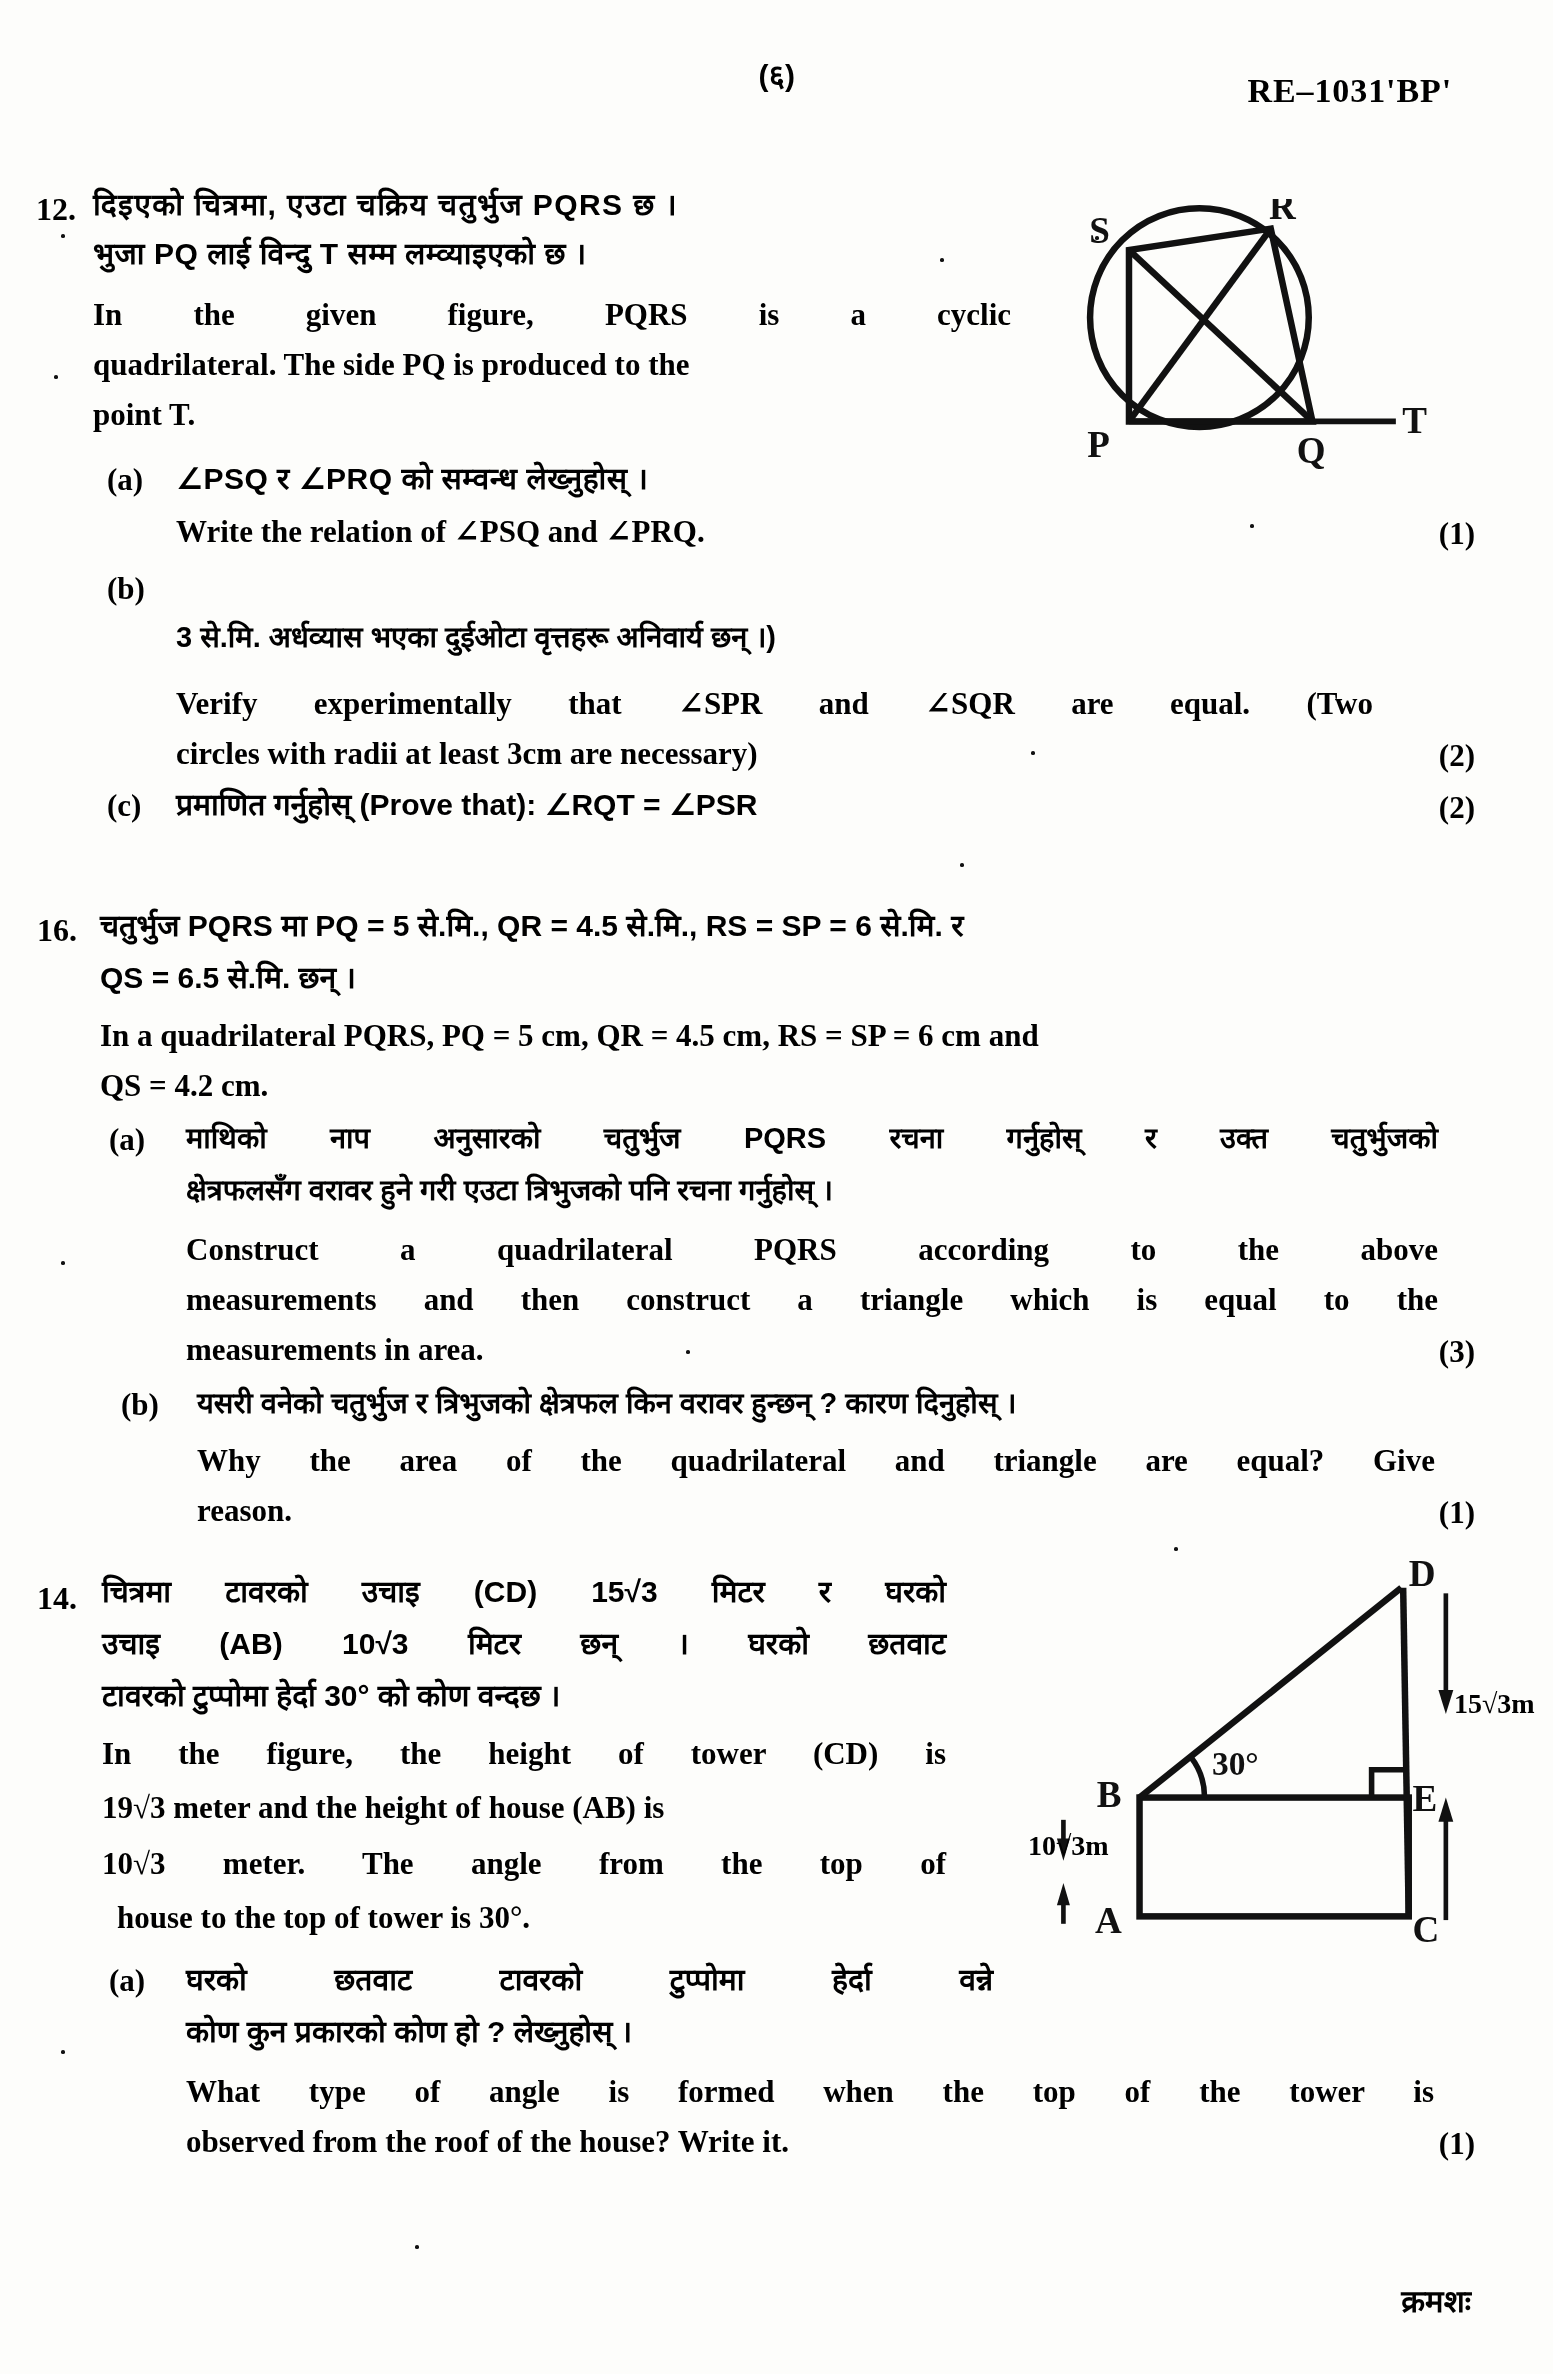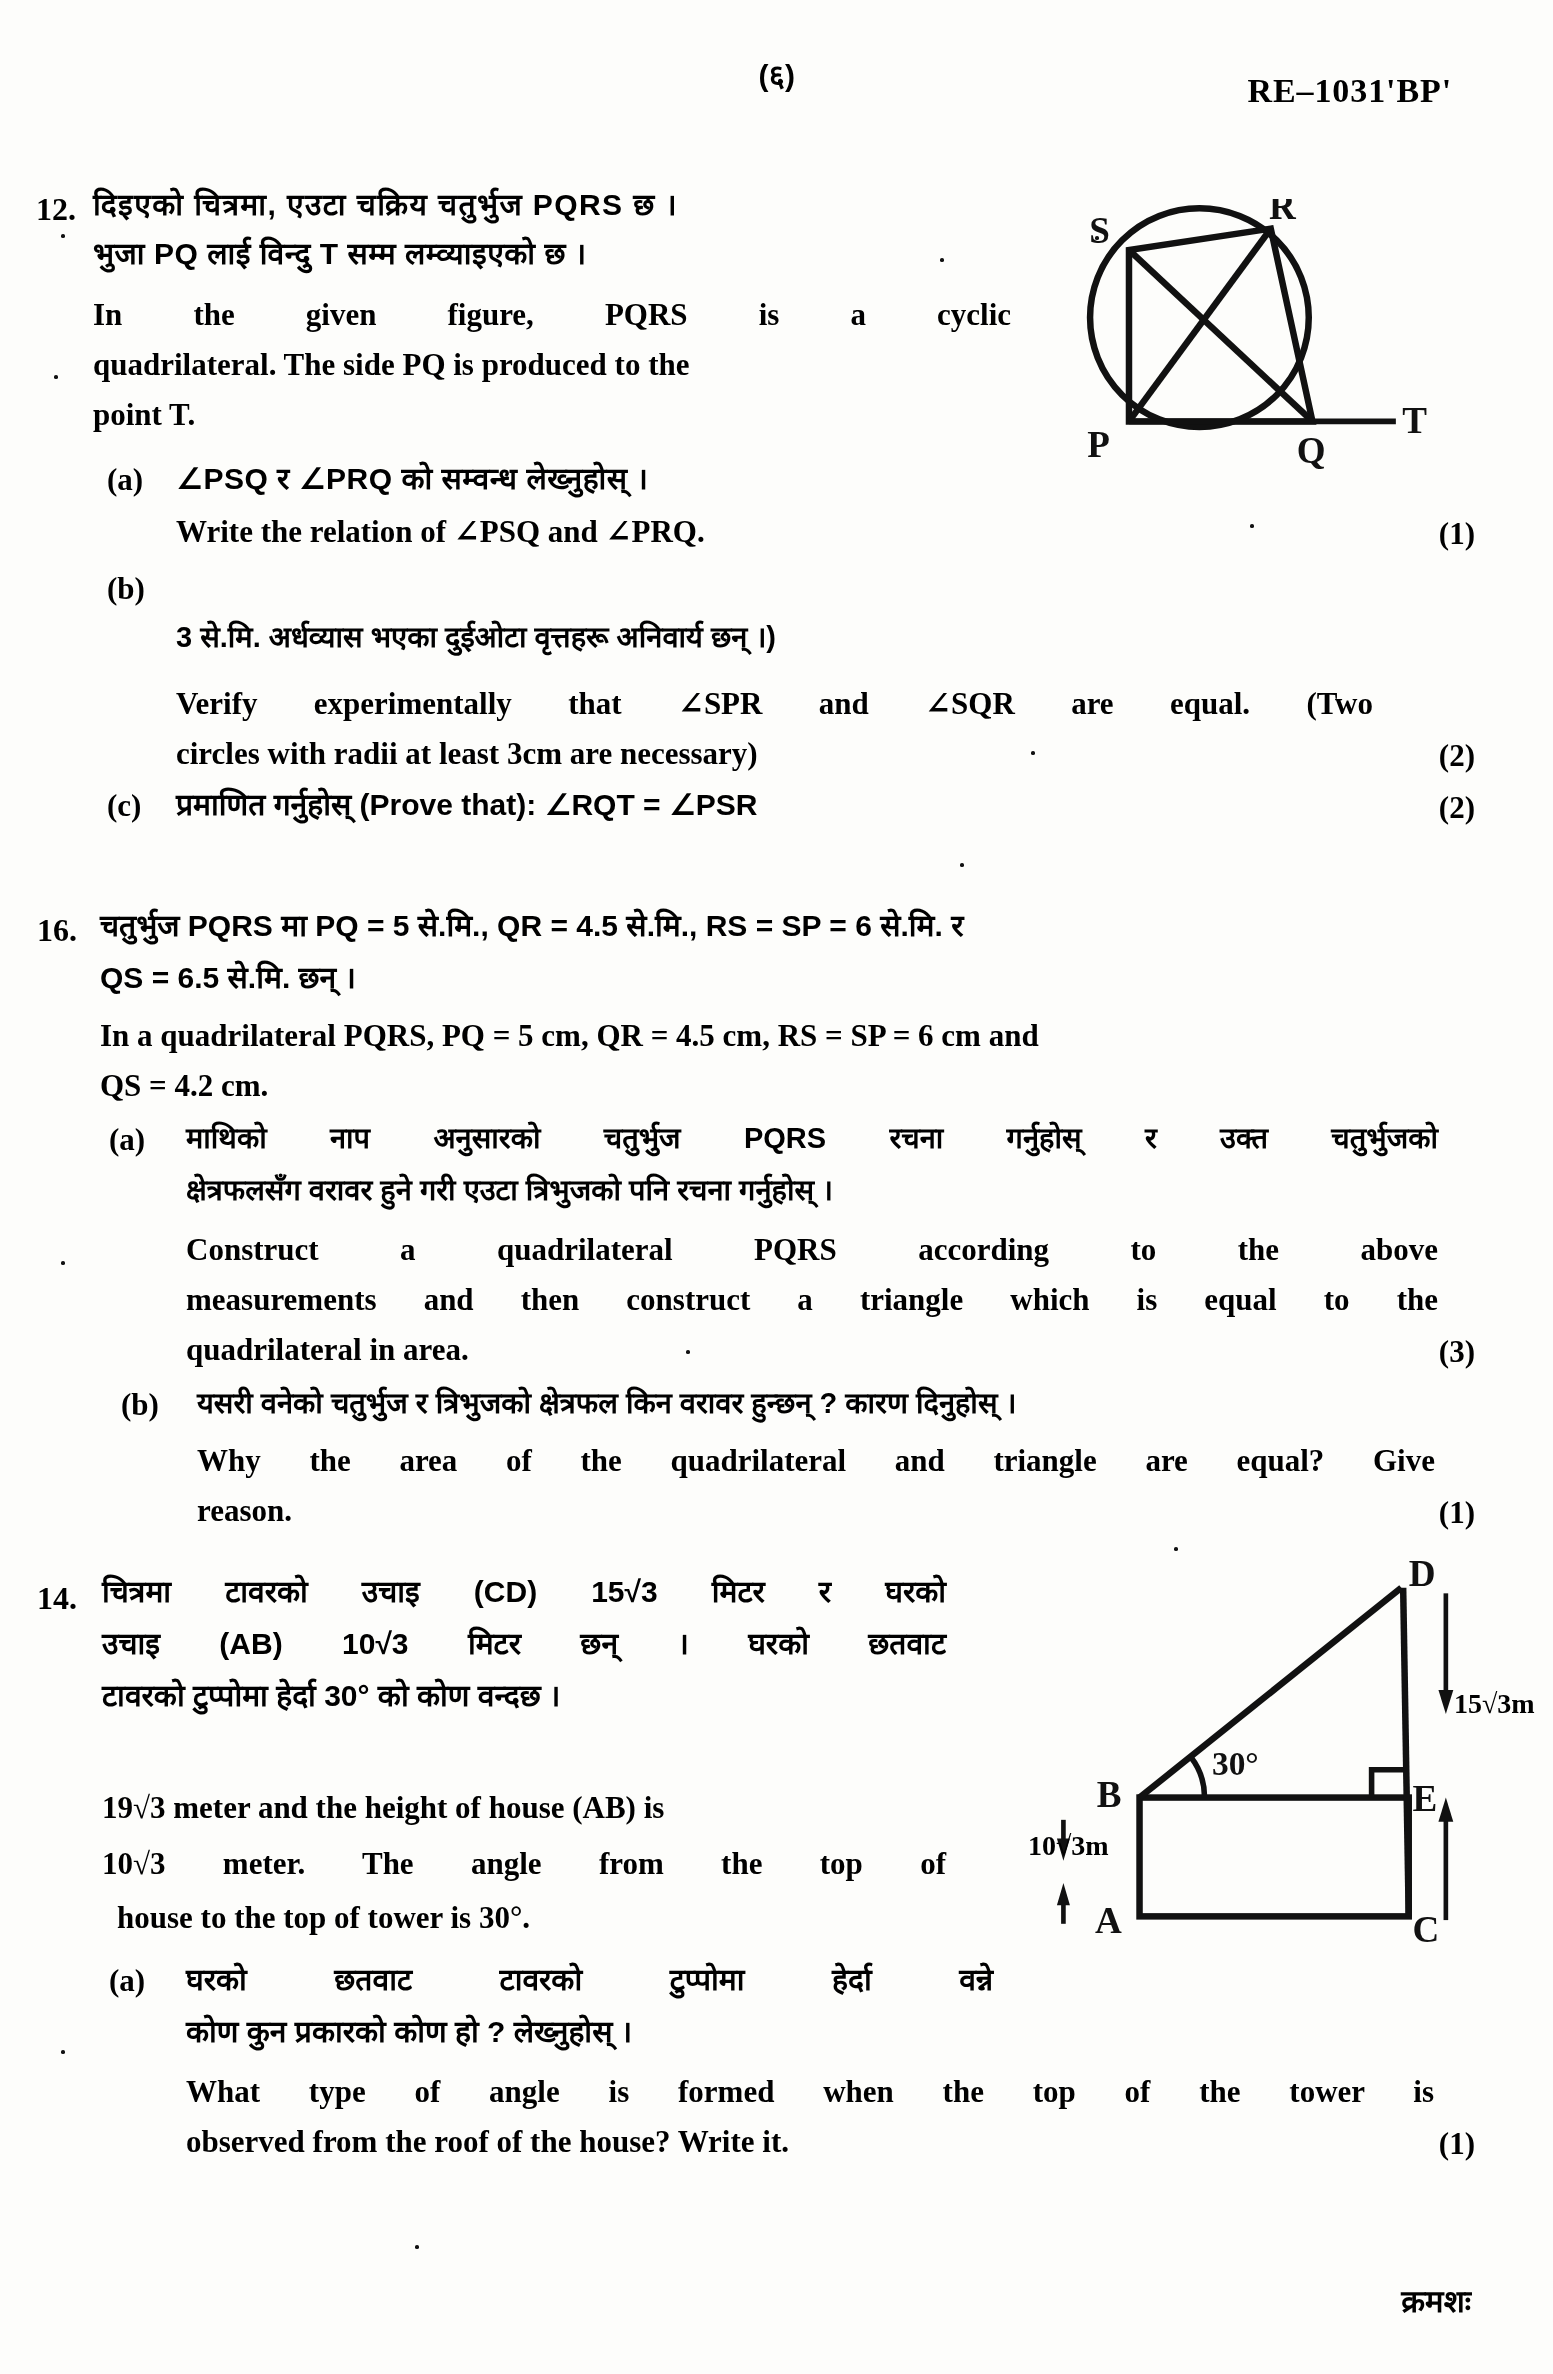--- a/index.html
+++ b/index.html
@@ -158,34 +158,35 @@
   <div class="line np" style="top:911px; left:100px; font-size:30px;">चतुर्भुज PQRS मा PQ = 5 से.मि., QR = 4.5 से.मि., RS = SP = 6 से.मि. र</div>
   <div class="line np" style="top:963px; left:100px; font-size:30px;">QS = 6.5 से.मि. छन् ।</div>
   <div class="line en" style="top:1020px; left:100px;">In a quadrilateral PQRS, PQ = 5 cm, QR = 4.5 cm, RS = SP = 6 cm and</div>
   <div class="line en" style="top:1070px; left:100px;">QS = 4.2 cm.</div>
 
   <div class="plabel en" style="top:1124px; left:109px;">(a)</div>
   <div class="just np" style="top:1124px; left:186px; width:1252px; font-size:29px;">माथिको नाप अनुसारको चतुर्भुज PQRS रचना गर्नुहोस् र उक्त चतुर्भुजको</div>
   <div class="line np" style="top:1176px; left:186px; font-size:29px;">क्षेत्रफलसँग वरावर हुने गरी एउटा त्रिभुजको पनि रचना गर्नुहोस् ।</div>
   <div class="just en" style="top:1234px; left:186px; width:1252px;">Construct a quadrilateral PQRS according to the above</div>
   <div class="just en" style="top:1284px; left:186px; width:1252px;">measurements and then construct a triangle which is equal to the</div>
-  <div class="line en" style="top:1334px; left:186px;">quadrilateral in area.</div>
+  <div class="line en" style="top:1334px; left:186px;">measurements in area.</div>
   <div class="marks en" style="top:1334px;">(3)</div>
 
   <div class="plabel en" style="top:1389px; left:121px;">(b)</div>
   <div class="line np" style="top:1389px; left:197px; font-size:29px;">यसरी वनेको चतुर्भुज र त्रिभुजको क्षेत्रफल किन वरावर हुन्छन् ? कारण दिनुहोस् ।</div>
   <div class="just en" style="top:1445px; left:197px; width:1238px;">Why the area of the quadrilateral and triangle are equal? Give</div>
   <div class="line en" style="top:1495px; left:197px;">reason.</div>
   <div class="marks en" style="top:1495px;">(1)</div>
 
   <div class="qnum en" style="top:1582px; left:37px;">14.</div>
   <div class="just np" style="top:1577px; left:102px; width:844px; font-size:30px;">चित्रमा टावरको उचाइ (CD) 15√3 मिटर र घरको</div>
   <div class="just np" style="top:1629px; left:102px; width:844px; font-size:30px;">उचाइ (AB) 10√3 मिटर छन् । घरको छतवाट</div>
   <div class="line np" style="top:1681px; left:102px; font-size:30px;">टावरको टुप्पोमा हेर्दा 30° को कोण वन्दछ ।</div>
 
+  <div class="just en" style="top:1738px; left:102px; width:844px;">In the figure, the height of tower (CD) is</div>
   <div class="line en" style="top:1792px; left:102px;">19√3 meter and the height of house (AB) is</div>
   <div class="just en" style="top:1848px; left:102px; width:844px;">10√3 meter. The angle from the top of</div>
   <div class="line en" style="top:1902px; left:102px;margin-left:15px;">house to the top of tower is 30°.</div>
 
   <div style="position:absolute; left:1030px; top:1558px;">
     <svg width="427" height="390" viewBox="0 0 460 420">
 
       <rect x="118" y="258" width="290" height="128" fill="none" stroke="#111" stroke-width="7"></rect>
 
       <line x1="408" y1="386" x2="402" y2="32" stroke="#111" stroke-width="7"></line>

